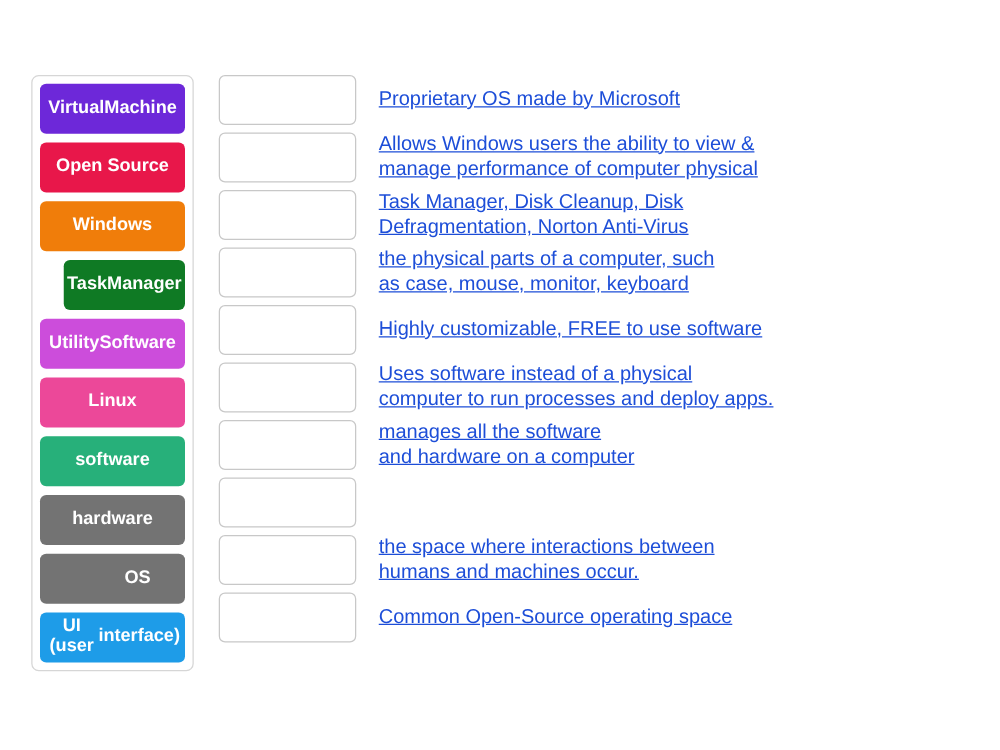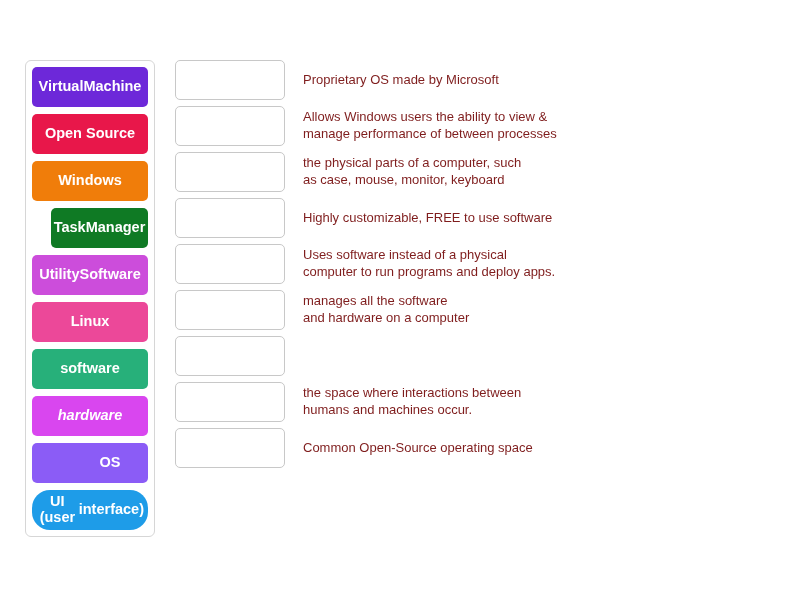--- a/index.html
+++ b/index.html
@@ -73,24 +73,25 @@
     height: 40px;
     border: 1px solid #c8c8c8;
     border-radius: 5px;
     background: #ffffff;
     box-sizing: border-box;
     flex: 0 0 auto;
   }
 
   .definition {
     margin-left: 18px;
-    font-size: 13px;
-    color: #7f1d1d;
+    font-size: 16px;
+    color: #1d4ed8;
     line-height: 1.28;
     max-width: 450px;
+    text-decoration: underline;
   }
   .definition .l {
     display: block;
   }
 </style>
 </head>
 <body>
 
 <div id="app">
 
@@ -115,65 +116,72 @@
         <span>Utility</span>
         <br>
         <span>Software</span>
       </div>
       <div class="tile" style="background: #ec4899;">
         <span>Linux</span>
       </div>
       <div class="tile" style="background: rgb(39, 176, 122);">
         <span>software</span>
       </div>
-      <div class="tile" style="background: #d946ef; font-style: italic;">
+      <div class="tile" style="background: #737373;">
         <span>hardware</span>
       </div>
-      <div class="tile" style="background: #8b5cf6; padding-left: 44px;">
+      <div class="tile" style="background: #737373; padding-left: 44px;">
         <span>OS</span>
       </div>
-      <div class="tile" style="background: rgb(30, 156, 232); border-radius: 18px;">
+      <div class="tile" style="background: rgb(30, 156, 232);">
         <span>UI (user</span>
         <br>
         <span>interface)</span>
       </div>
     </div>
 
   <div class="rows">
       <div class="row">
         <div class="dropzone"></div>
         <div class="definition">
           <span class="l">Proprietary OS made by Microsoft</span>
         </div>
       </div>
       <div class="row">
         <div class="dropzone"></div>
         <div class="definition">
           <span class="l">Allows Windows users the ability to view &amp;</span>
-          <span class="l">manage performance of between processes</span>
+          <span class="l">manage performance of computer physical</span>
+        </div>
+      </div>
+      <div class="row">
+        <div class="dropzone"></div>
+        <div class="definition">
+          <span class="l">Task Manager, Disk Cleanup, Disk</span>
+          <span class="l">Defragmentation, Norton Anti-Virus</span>
         </div>
       </div>
       <div class="row">
         <div class="dropzone"></div>
         <div class="definition">
           <span class="l">the physical parts of a computer, such</span>
           <span class="l">as case, mouse, monitor, keyboard</span>
         </div>
       </div>
       <div class="row">
         <div class="dropzone"></div>
         <div class="definition">
           <span class="l">Highly customizable, FREE to use software</span>
         </div>
       </div>
       <div class="row">
         <div class="dropzone"></div>
         <div class="definition">
           <span class="l">Uses software instead of a physical</span>
-          <span class="l">computer to run programs and deploy apps.</span>
+          <span class="l">computer to run processes and deploy apps.</span>
         </div>
       </div>
       <div class="row">
         <div class="dropzone"></div>
         <div class="definition">
           <span class="l">manages all the software</span>
           <span class="l">and hardware on a computer</span>
         </div>
       </div>
       <div class="row">

